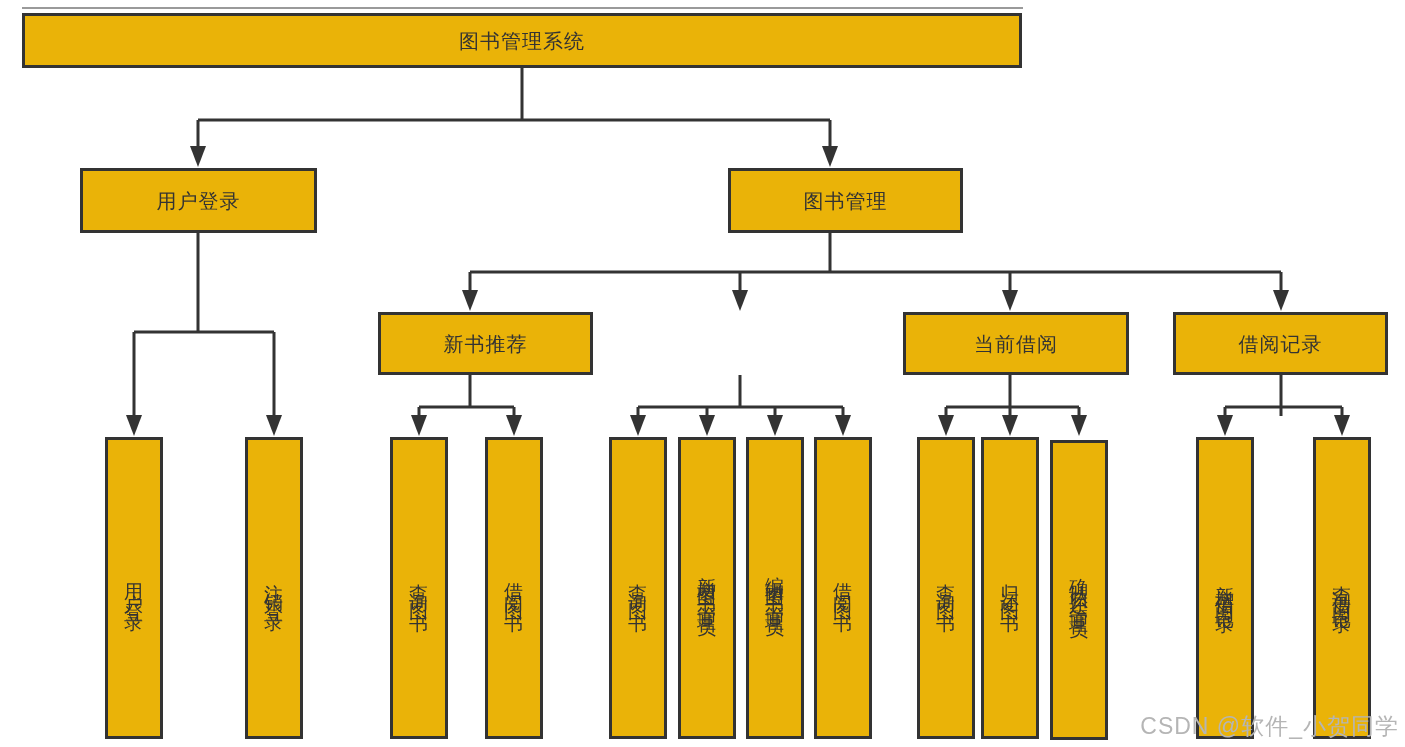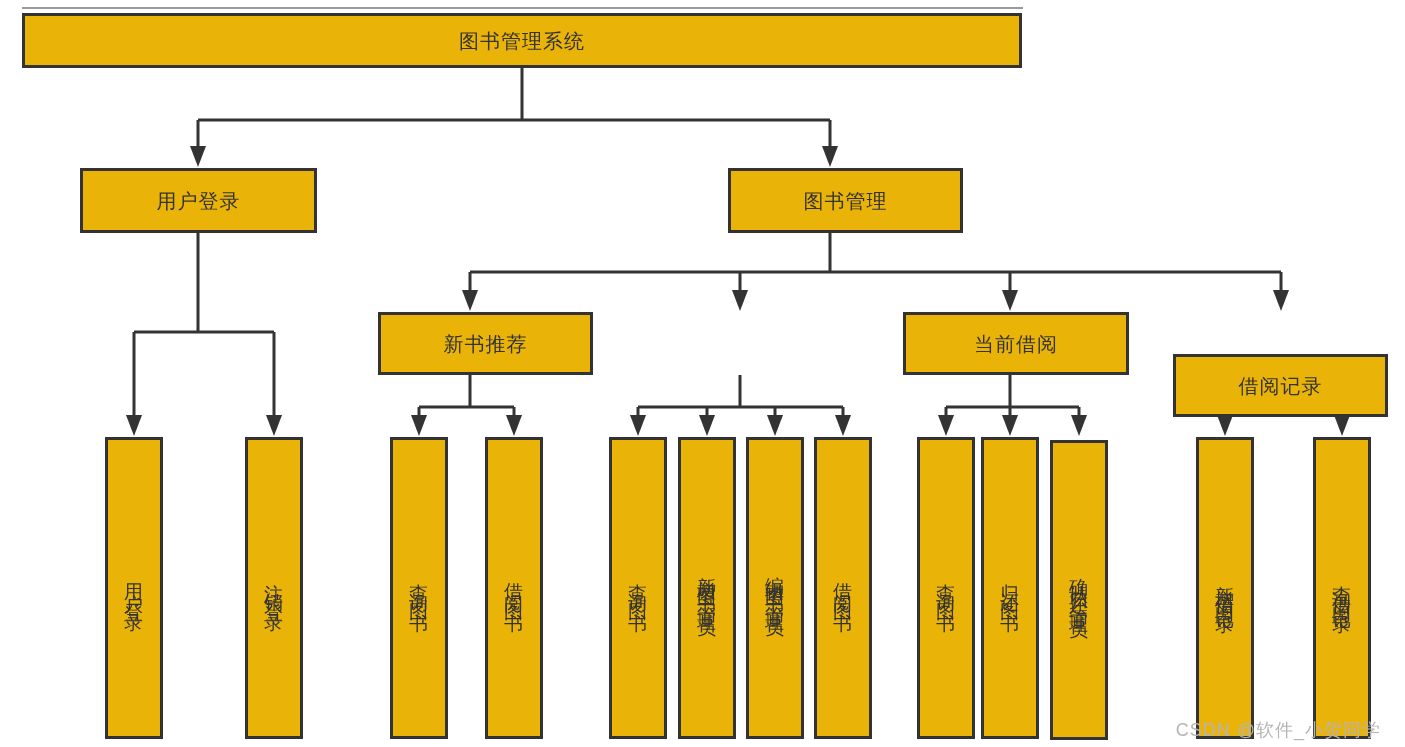--- a/index.html
+++ b/index.html
@@ -32,22 +32,22 @@
   .leaf{
     font-size:19px;
     line-height:1;
     writing-mode:vertical-rl;
     text-orientation:mixed;
     letter-spacing:10px;
   }
   .leaf.long{letter-spacing:6px;}
   #watermark{
     position:absolute;
-    right:24px;bottom:5px;
-    font-size:18px;
+    right:6px;bottom:5px;
+    font-size:23px;
     color:var(--wm);
     letter-spacing:1px;
     z-index:5;
     white-space:nowrap;
   }
 </style>
 </head>
 <body>
 
 <div id="stage">
@@ -110,21 +110,21 @@
     <polygon class="arrow" points="1334,415 1350,415 1342,436"></polygon>
   </svg>
 
   <div class="node h-node" style="left:22px;top:13px;width:1000px;height:55px;">图书管理系统</div>
 
   <div class="node h-node" style="left:80px;top:168px;width:237px;height:65px;">用户登录</div>
   <div class="node h-node" style="left:712px;top:168px;width:235px;height:65px;margin-left:16px;">图书管理</div>
 
   <div class="node h-node" style="left:378px;top:312px;width:215px;height:63px;">新书推荐</div>
   <div class="node h-node" style="left:903px;top:312px;width:226px;height:63px;">当前借阅</div>
-  <div class="node h-node" style="left:1173px;top:312px;width:215px;height:63px;margin-top:42px;">借阅记录</div>
+  <div class="node h-node" style="left:1173px;top:312px;width:215px;height:63px;">借阅记录</div>
 
   <div class="node leaf" style="left:105px;top:437px;width:58px;height:302px;">用户登录</div>
   <div class="node leaf" style="left:245px;top:437px;width:58px;height:302px;">注销登录</div>
 
   <div class="node leaf" style="left:390px;top:437px;width:58px;height:302px;">查询图书</div>
   <div class="node leaf" style="left:485px;top:437px;width:58px;height:302px;">借阅图书</div>
 
   <div class="node leaf" style="left:609px;top:437px;width:58px;height:302px;">查询图书</div>
   <div class="node leaf long" style="left:678px;top:437px;width:58px;height:302px;">新增图书（管理员）</div>
   <div class="node leaf long" style="left:746px;top:437px;width:58px;height:302px;">编辑图书（管理员）</div>

